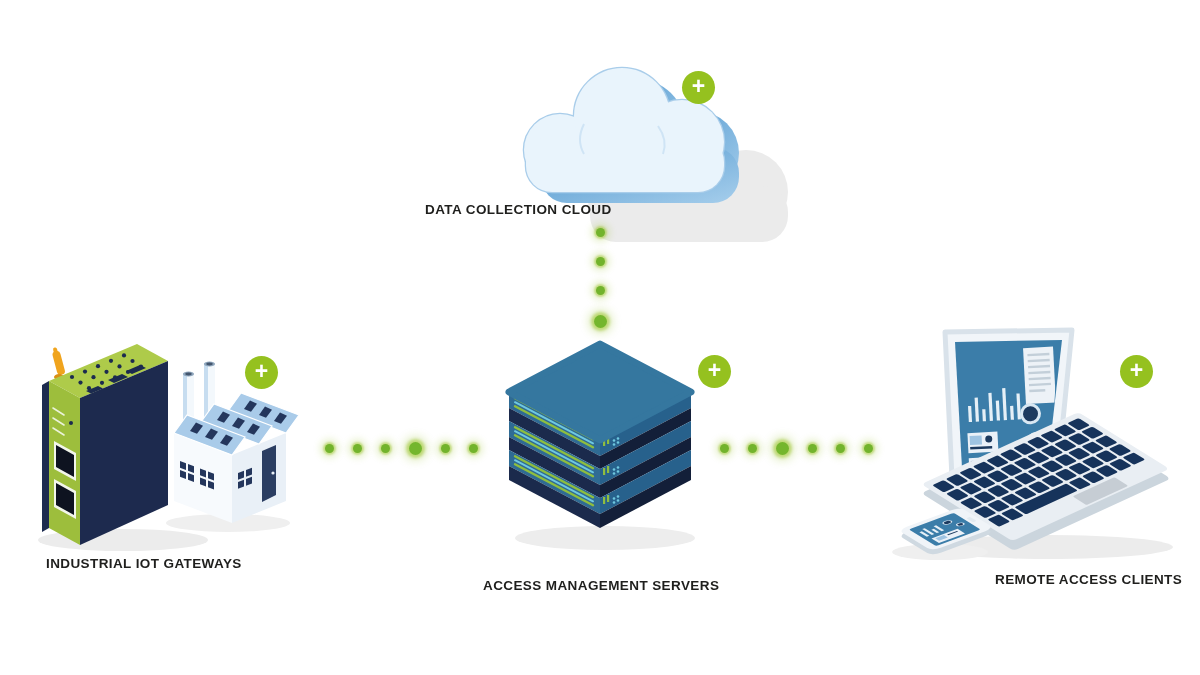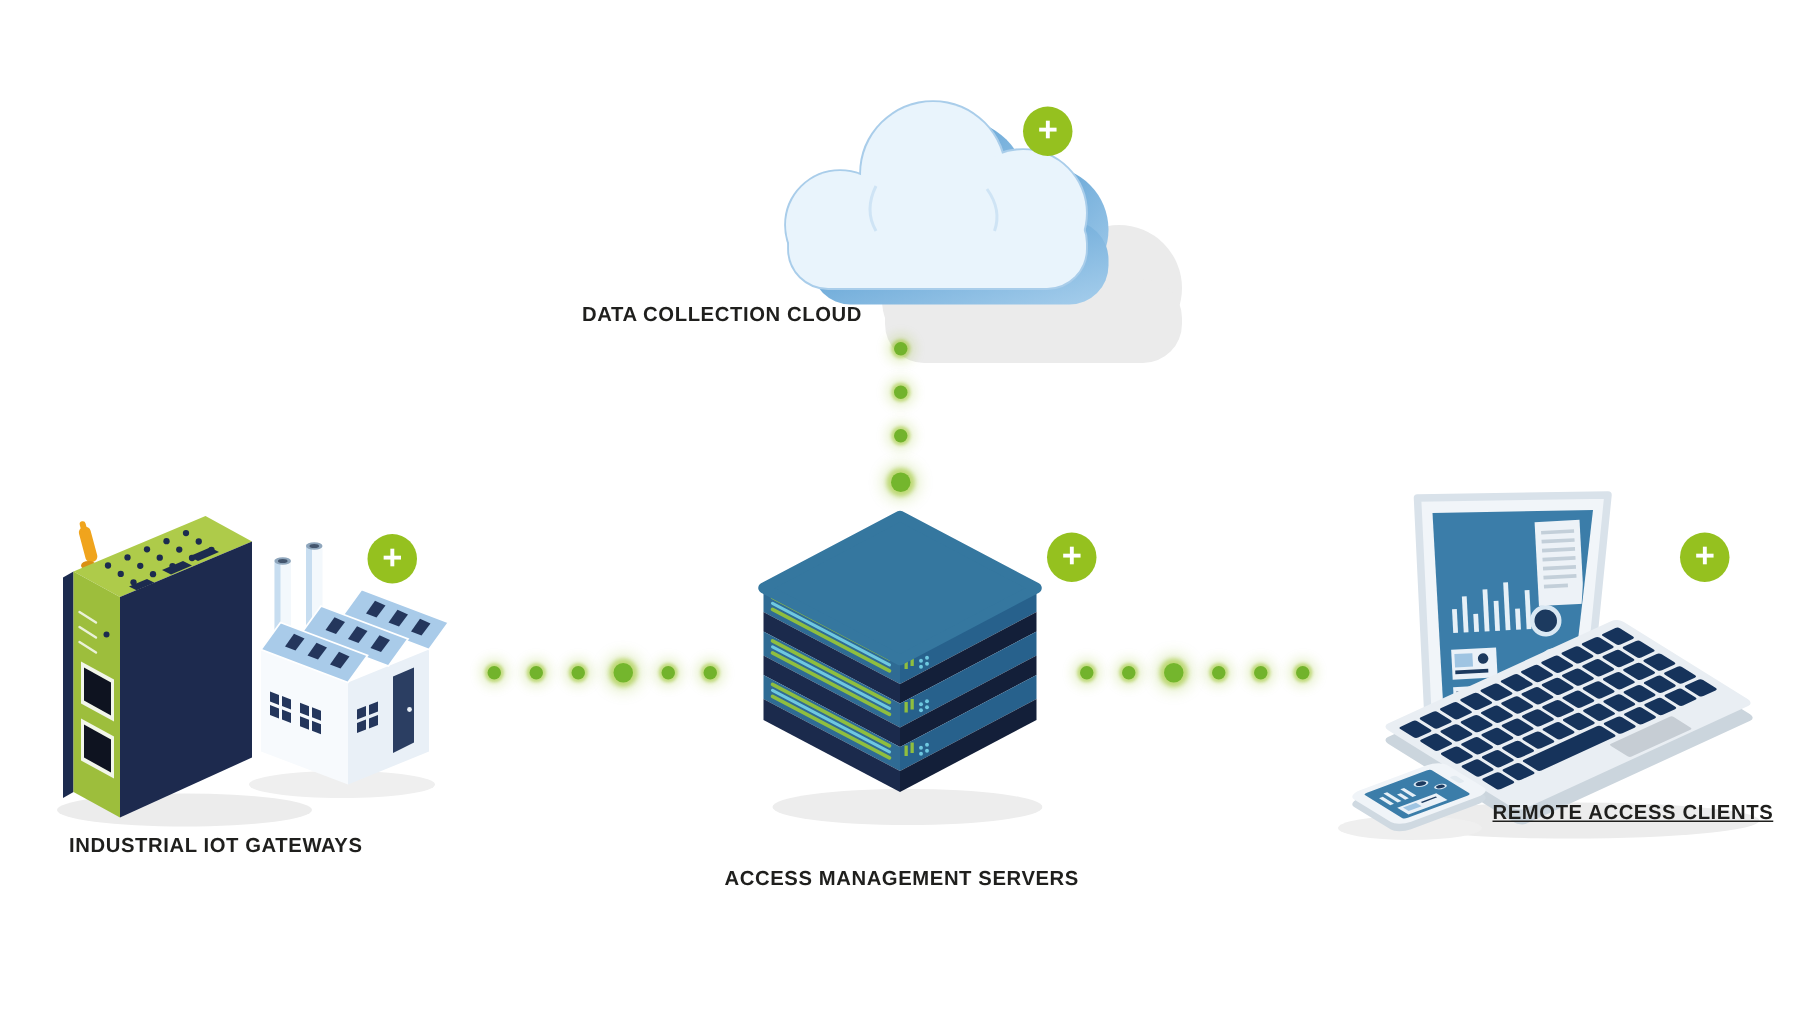--- a/index.html
+++ b/index.html
@@ -79,21 +79,21 @@
     <g fill="#E9F4FC">
       <circle cx="62" cy="98" r="36"></circle>
         <circle cx="124" cy="64" r="48"></circle>
       <circle cx="184" cy="90" r="42"></circle>
         <rect x="28" y="84" width="198" height="56" rx="26"></rect>
     </g>
     <path d="M 86 72 q -8 16 0 30" stroke="#CFE4F5" stroke-width="2" fill="none"></path>
     <path d="M 160 74 q 10 14 5 28" stroke="#CFE4F5" stroke-width="2" fill="none"></path>
   </svg>
   <div class="add-btn" style="left:682px;top:71px;">+</div>
-  <div class="node-label" style="left:388px;top:202px;">DATA COLLECTION CLOUD</div>
+  <div class="node-label" style="left:425px;top:202px;">DATA COLLECTION CLOUD</div>
 </div>
 
 <div class="abs" style="left:0;top:0;">
   <svg class="abs" style="left:28px;top:333px;" width="280" height="225" viewBox="0 0 280 225" xmlns="http://www.w3.org/2000/svg">
 
     <ellipse cx="95" cy="207" rx="85" ry="11" fill="#ECECEC"></ellipse>
     <ellipse cx="200" cy="190" rx="62" ry="9" fill="#EFEFEF"></ellipse>
 
     <g>
 
@@ -391,21 +391,21 @@
         <circle cx="62" cy="32" r="6" fill="#1C3A5F" stroke="#D9E8F3" stroke-width="2"></circle>
         <circle cx="72" cy="52" r="5" fill="#1C3A5F" stroke="#D9E8F3" stroke-width="2"></circle>
         <rect x="20" y="62" width="42" height="22" fill="#EAF1F8"></rect>
         <rect x="24" y="66" width="14" height="11" fill="#9FC4E2"></rect>
         <rect x="42" y="68" width="16" height="3" fill="#1C3A5F"></rect>
         <rect x="88" y="40" width="6" height="20" rx="3" fill="#E2EAF0"></rect>
       </g>
     </g>
   </svg>
   <div class="add-btn" style="left:1120px;top:355px;">+</div>
-  <div class="node-label" style="left:995px;top:534px;text-decoration:underline;">REMOTE ACCESS CLIENTS</div>
+  <div class="node-label" style="left:995px;top:572px;">REMOTE ACCESS CLIENTS</div>
 </div>
 
 <div class="connector v" style="left:592px;top:228px;">
     <span class="dot"></span>
     <span class="dot"></span>
     <span class="dot"></span>
     <span class="dot big"></span>
   </div>
 <div class="connector h" style="left:325px;top:440px;">
     <span class="dot"></span>

